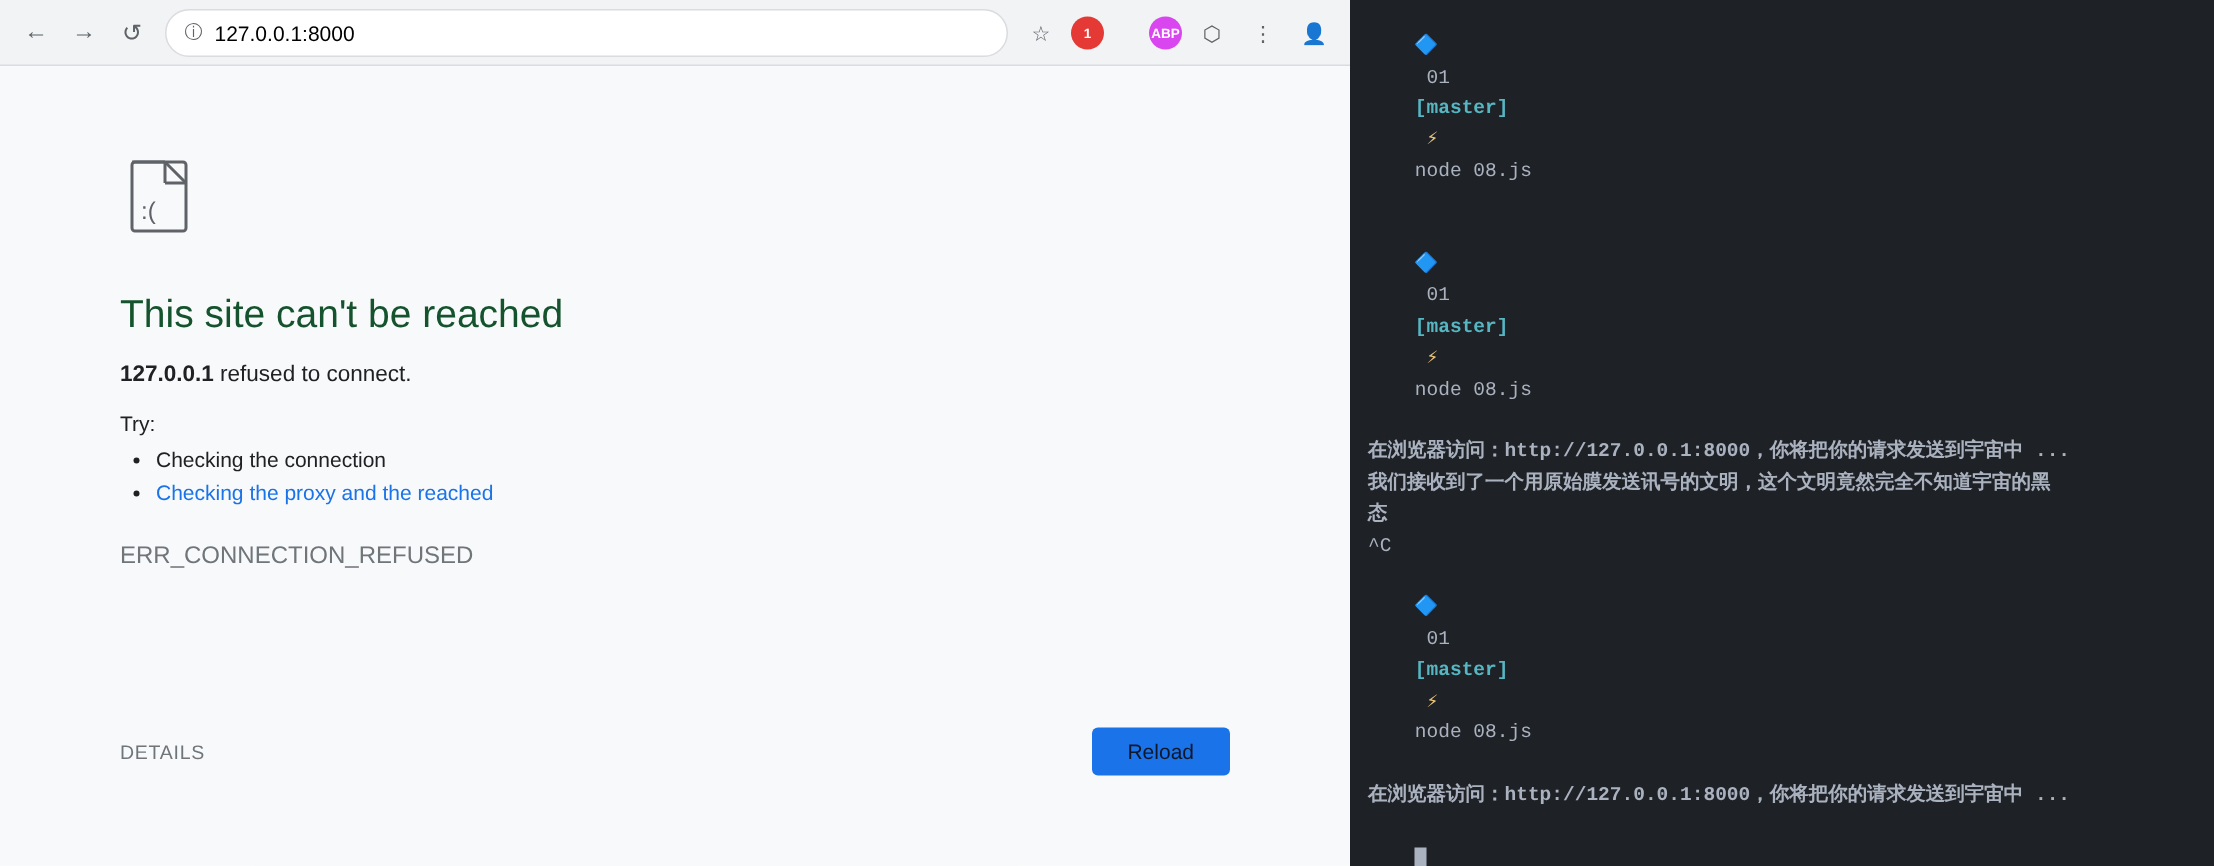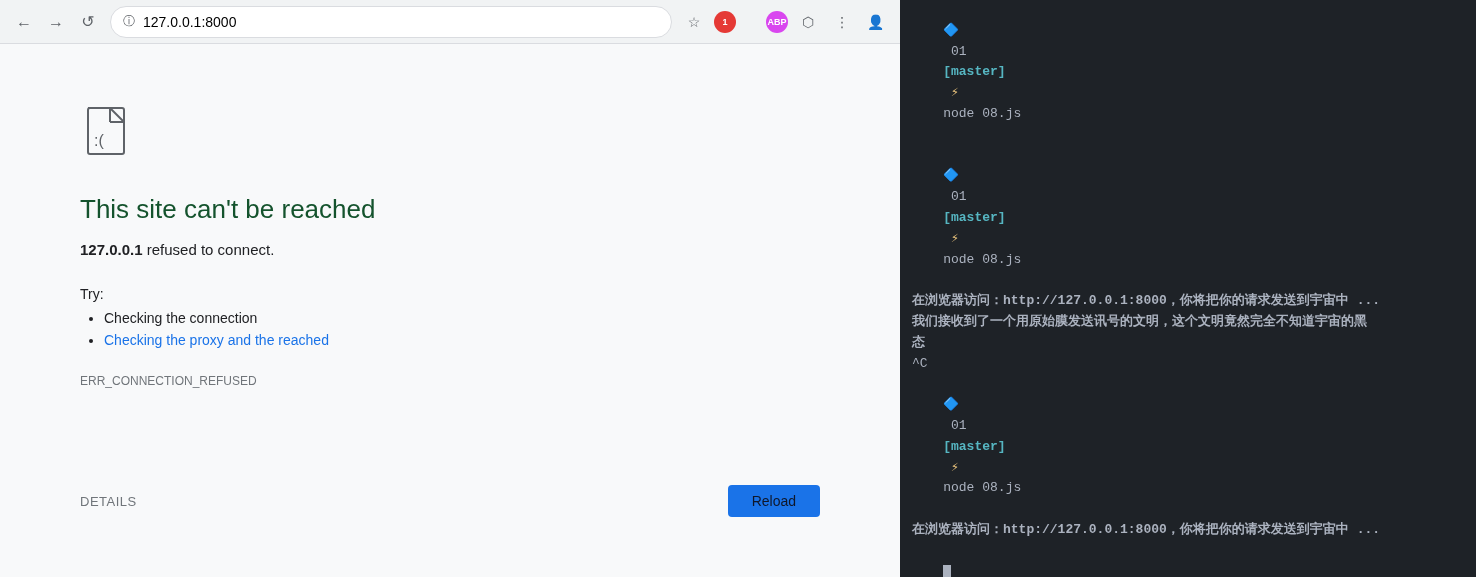--- a/index.html
+++ b/index.html
@@ -124,21 +124,21 @@
     .error-title {
       font-size: 26px;
       font-weight: 400;
       color: #14532d;
       margin-bottom: 16px;
     }
 
     .error-subtitle {
       font-size: 15px;
       color: #202124;
-      margin-bottom: 28px;
+      margin-bottom: 16px;
     }
 
     .error-subtitle strong {
       font-weight: 600;
     }
 
     .try-label {
       font-size: 14px;
       color: #202124;
       margin-bottom: 8px;
@@ -155,21 +155,21 @@
       color: #202124;
       margin-bottom: 6px;
     }
 
     .try-list li a {
       color: #1a73e8;
       text-decoration: none;
     }
 
     .error-code {
-      font-size: 12px;
+      font-size: 16px;
       color: #70757a;
       margin-bottom: 40px;
     }
 
     .error-buttons {
       display: flex;
       justify-content: space-between;
       margin-top: auto;
     }
 

